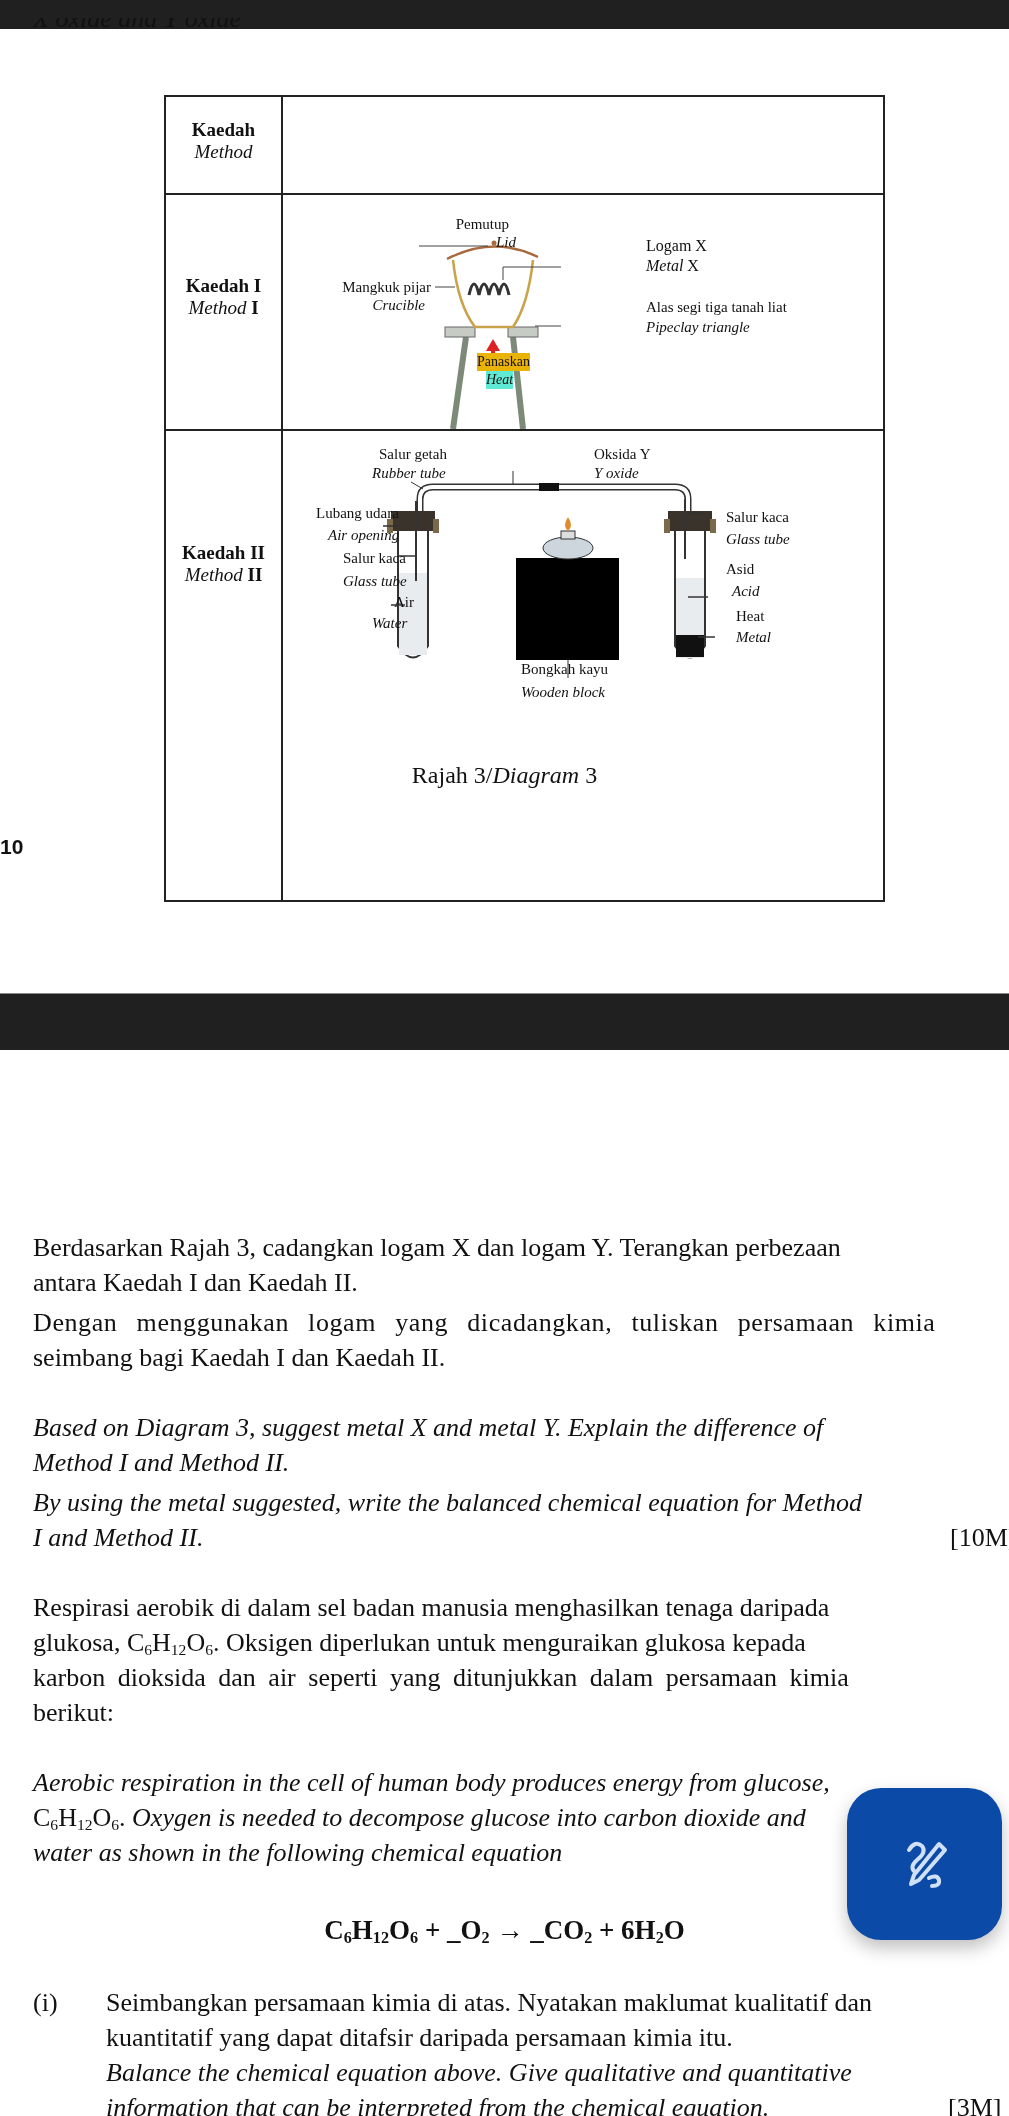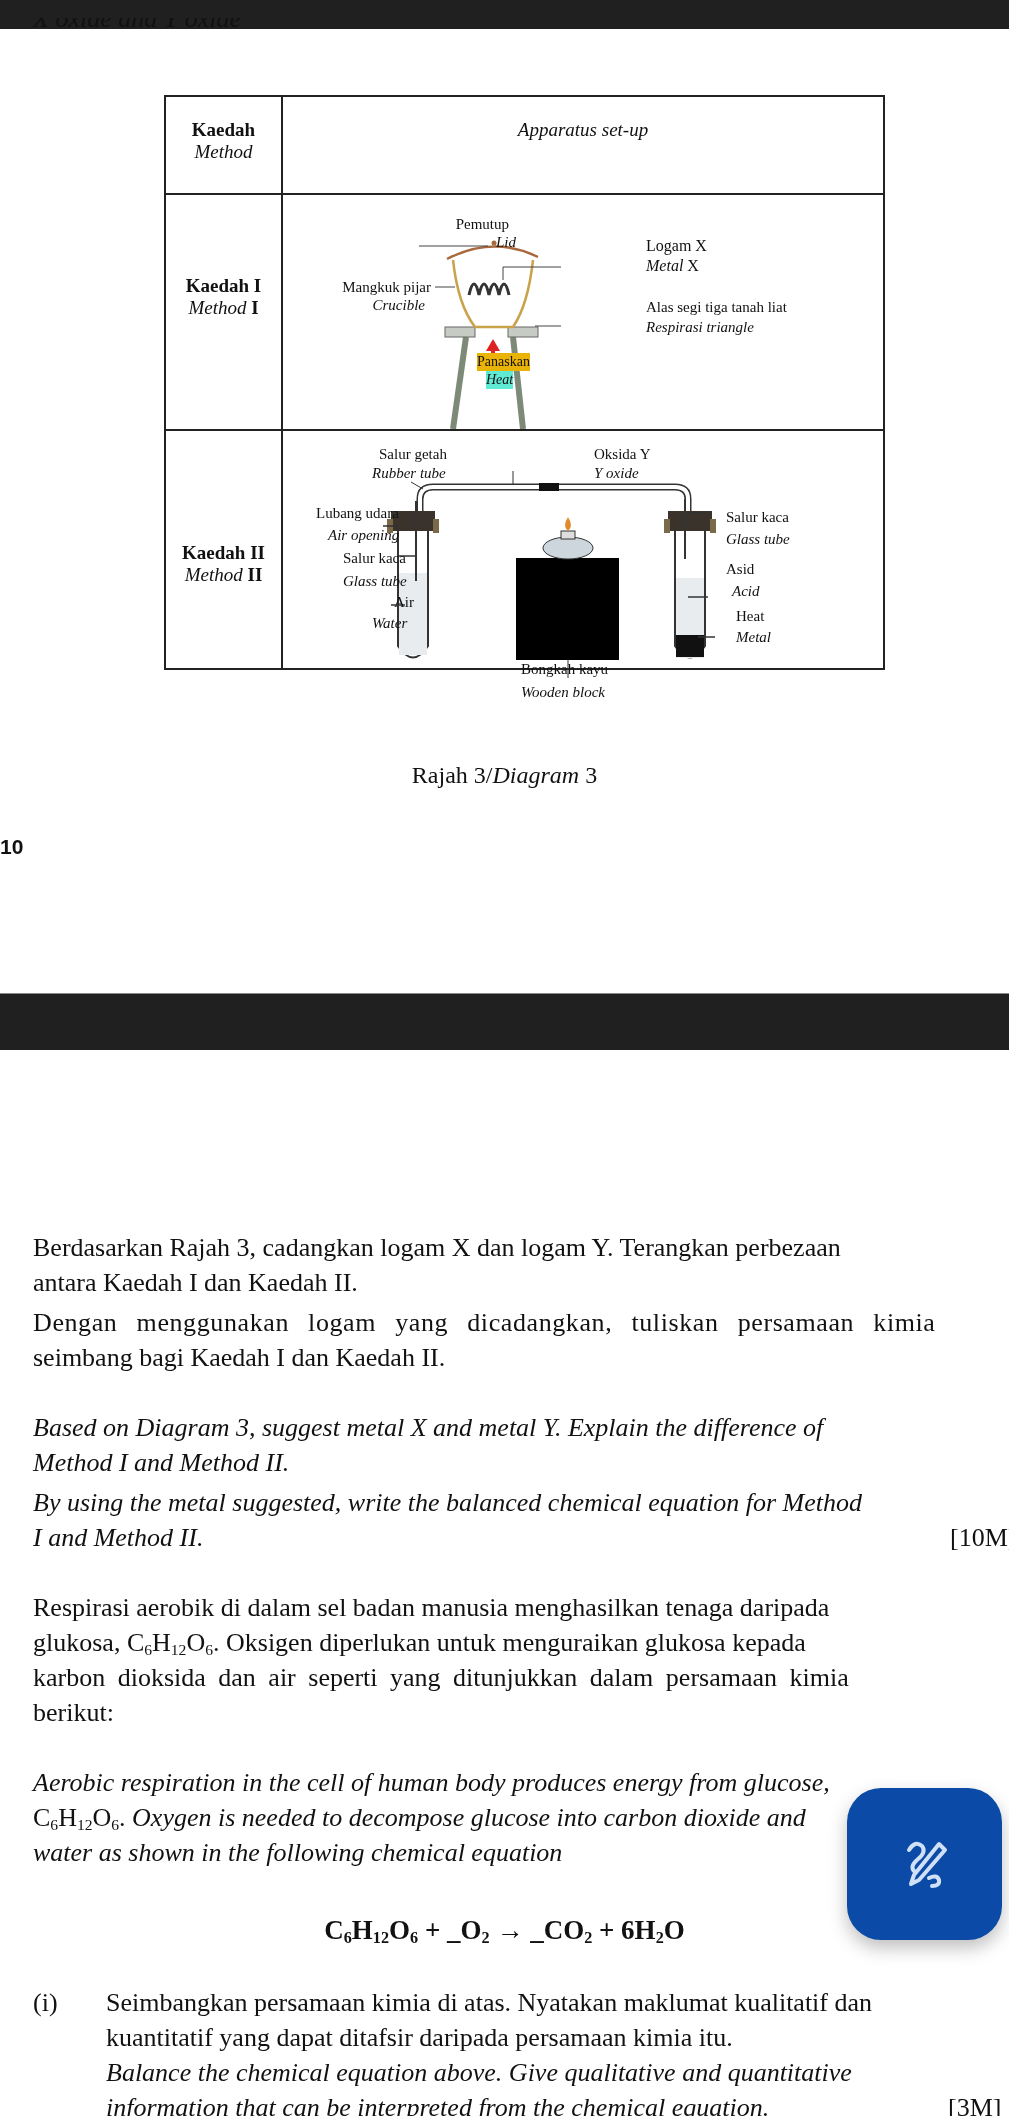--- a/index.html
+++ b/index.html
@@ -1,21 +1,21 @@
 <!DOCTYPE html>
 <html><head>
 <meta charset="utf-8">
 <style>
   html, body { margin:0; padding:0; }
   body { width:1009px; height:2116px; position:relative; background:#ffffff; overflow:hidden;
          font-family:"Liberation Serif", serif; color:#111; }
   .topbar { position:absolute; left:0; top:0; width:1009px; height:29px; background:#202020; }
   .cut-heading { position:absolute; left:33px; top:18px; font-size:26px; font-style:italic; line-height:30px; overflow:hidden; height:12px; }
   .cut-heading span { display:block; margin-top:-14px; }
-  .tbl { position:absolute; left:164px; top:95px; width:721px; height:575px; border:2px solid #222; box-sizing:border-box; }
+  .tbl { position:absolute; left:164px; top:95px; width:721px; height:807px; border:2px solid #222; box-sizing:border-box; }
   .tbl .vline { position:absolute; left:115px; top:0; width:2px; height:100%; background:#222; }
   .tbl .hline { position:absolute; left:0; width:100%; height:2px; background:#222; }
   .cell-text { position:absolute; text-align:center; font-size:19px; line-height:22px; }
   .b { font-weight:bold; }
   .i { font-style:italic; }
   .lbl { position:absolute; font-size:15px; line-height:18px; white-space:nowrap; }
   .caption { position:absolute; left:0; width:1009px; text-align:center; top:762px; font-size:24px; }
   .pagenum { position:absolute; left:0; width:920px; text-align:left; top:835px; font-size:21px; font-family:"Liberation Sans", sans-serif;font-weight:bold; }
   .band { position:absolute; left:0; top:993px; width:1009px; height:56px; background:#202020; border-top:1px solid #888; }
   .para { position:absolute; left:33px; width:980px; font-size:26px; line-height:35px; white-space:nowrap; }
@@ -38,21 +38,20 @@
 <div class="tbl">
   <div class="vline"></div>
   <div class="hline" style="top:96px"></div>
   <div class="hline" style="top:332px"></div>
 
   <div class="cell-text" style="left:0;width:115px;top:22px;">
     <div class="b">Kaedah</div>
     <div class="i">Method</div>
   </div>
   <div class="cell-text" style="left:117px;width:600px;top:22px;">
-    <div class="i">Apparatus set-up</div>
   </div>
 
   <div class="cell-text" style="left:0;width:115px;top:178px;">
     <div class="b">Kaedah I</div>
     <div><span class="i">Method</span> <span class="b">I</span></div>
   </div>
 
   <svg style="position:absolute;left:117px;top:98px;" width="600" height="234">
 
     <line x1="183" y1="142" x2="170" y2="234" stroke="#7d8a78" stroke-width="6"></line>
@@ -77,21 +76,21 @@
     <line x1="152" y1="92" x2="172" y2="92" stroke="#444" stroke-width="1"></line>
     <line x1="252" y1="131" x2="278" y2="131" stroke="#444" stroke-width="1"></line>
   </svg>
   <div class="lbl" style="left:283px;top:118px;text-align:right;width:60px">Pemutup</div>
   <div class="lbl i" style="left:300px;top:136px;text-align:right;width:50px">Lid</div>
   <div class="lbl" style="left:480px;top:140px;font-size:16px">Logam X</div>
   <div class="lbl" style="left:480px;top:160px;font-size:16px"><span class="i">Metal</span> <span>X</span></div>
   <div class="lbl" style="left:160px;top:181px;text-align:right;width:105px">Mangkuk pijar</div>
   <div class="lbl i" style="left:160px;top:199px;text-align:right;width:99px">Crucible</div>
   <div class="lbl" style="left:480px;top:201px;">Alas segi tiga tanah liat</div>
-  <div class="lbl i" style="left:480px;top:221px;">Respirasi triangle</div>
+  <div class="lbl i" style="left:480px;top:221px;">Pipeclay triangle</div>
   <div class="lbl" style="left:311px;top:256px;font-size:14px;background:#eab308">Panaskan</div>
   <div class="lbl i" style="left:320px;top:274px;font-size:14px;background:#5eead4">Heat</div>
 
   <div class="cell-text" style="left:0;width:115px;top:445px;">
     <div class="b">Kaedah II</div>
     <div><span class="i">Method</span> <span class="b">II</span></div>
   </div>
 
   <svg style="position:absolute;left:117px;top:334px;" width="600" height="303">
 

